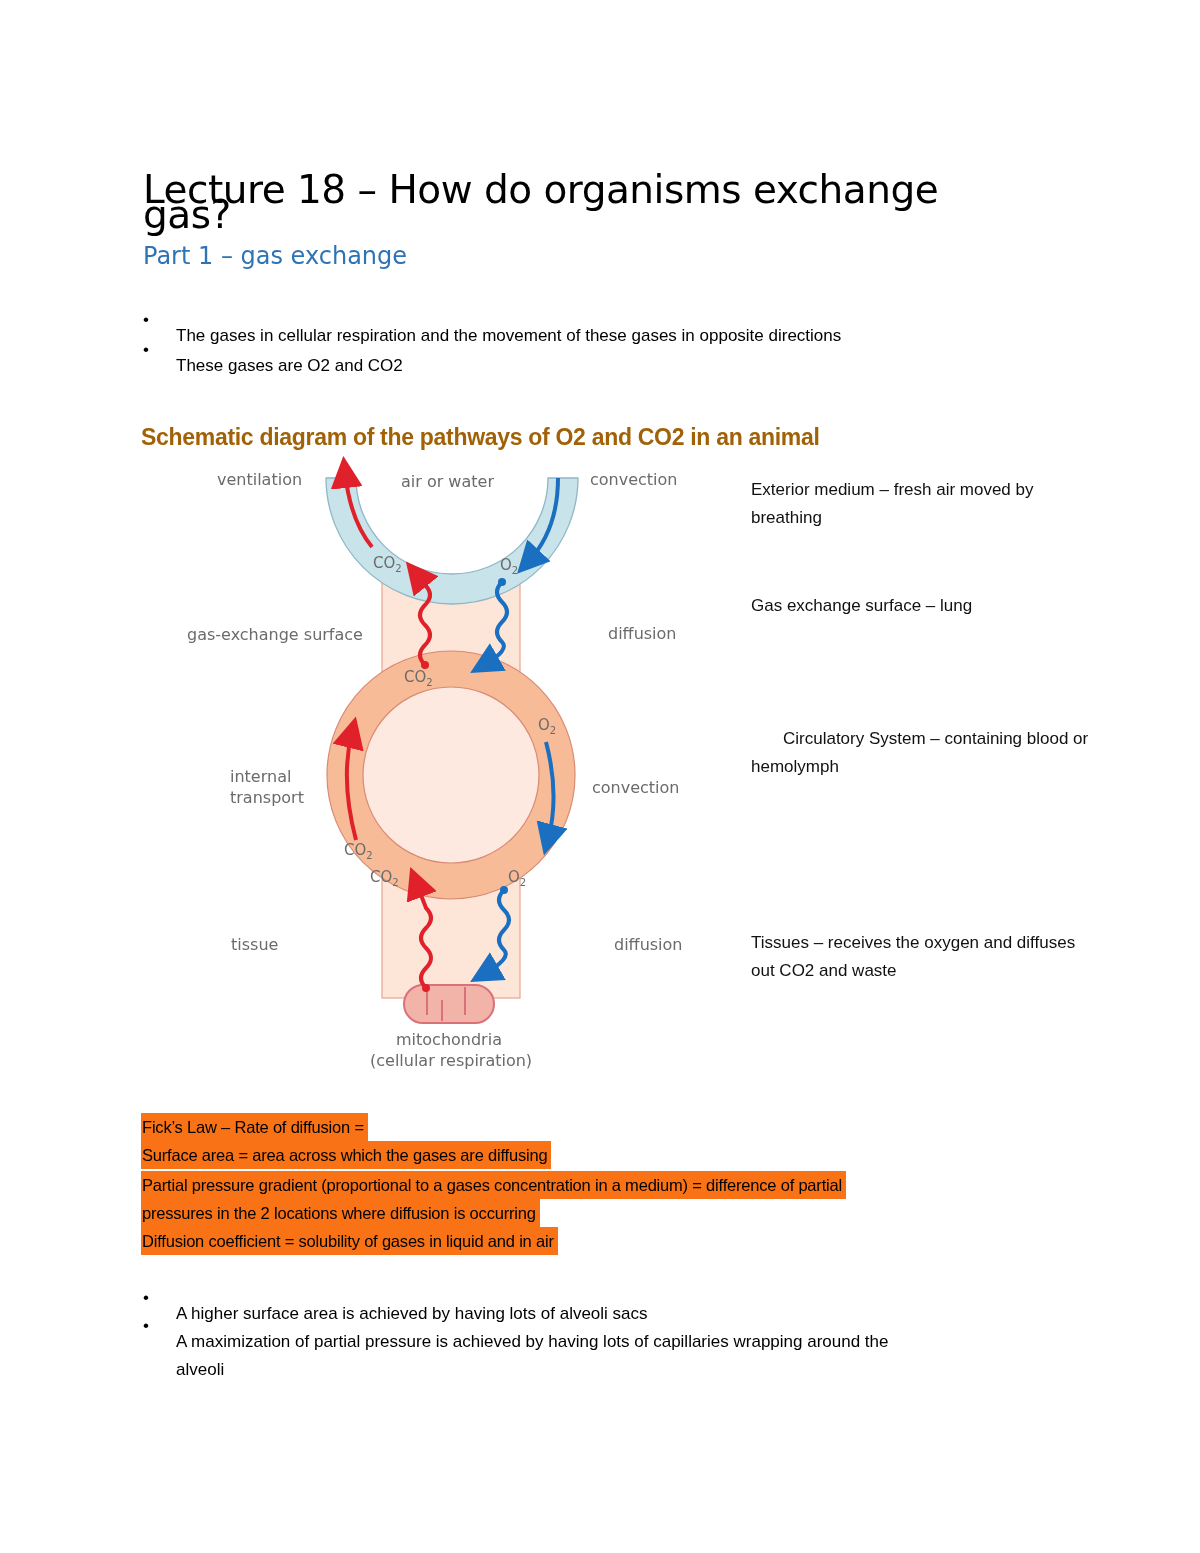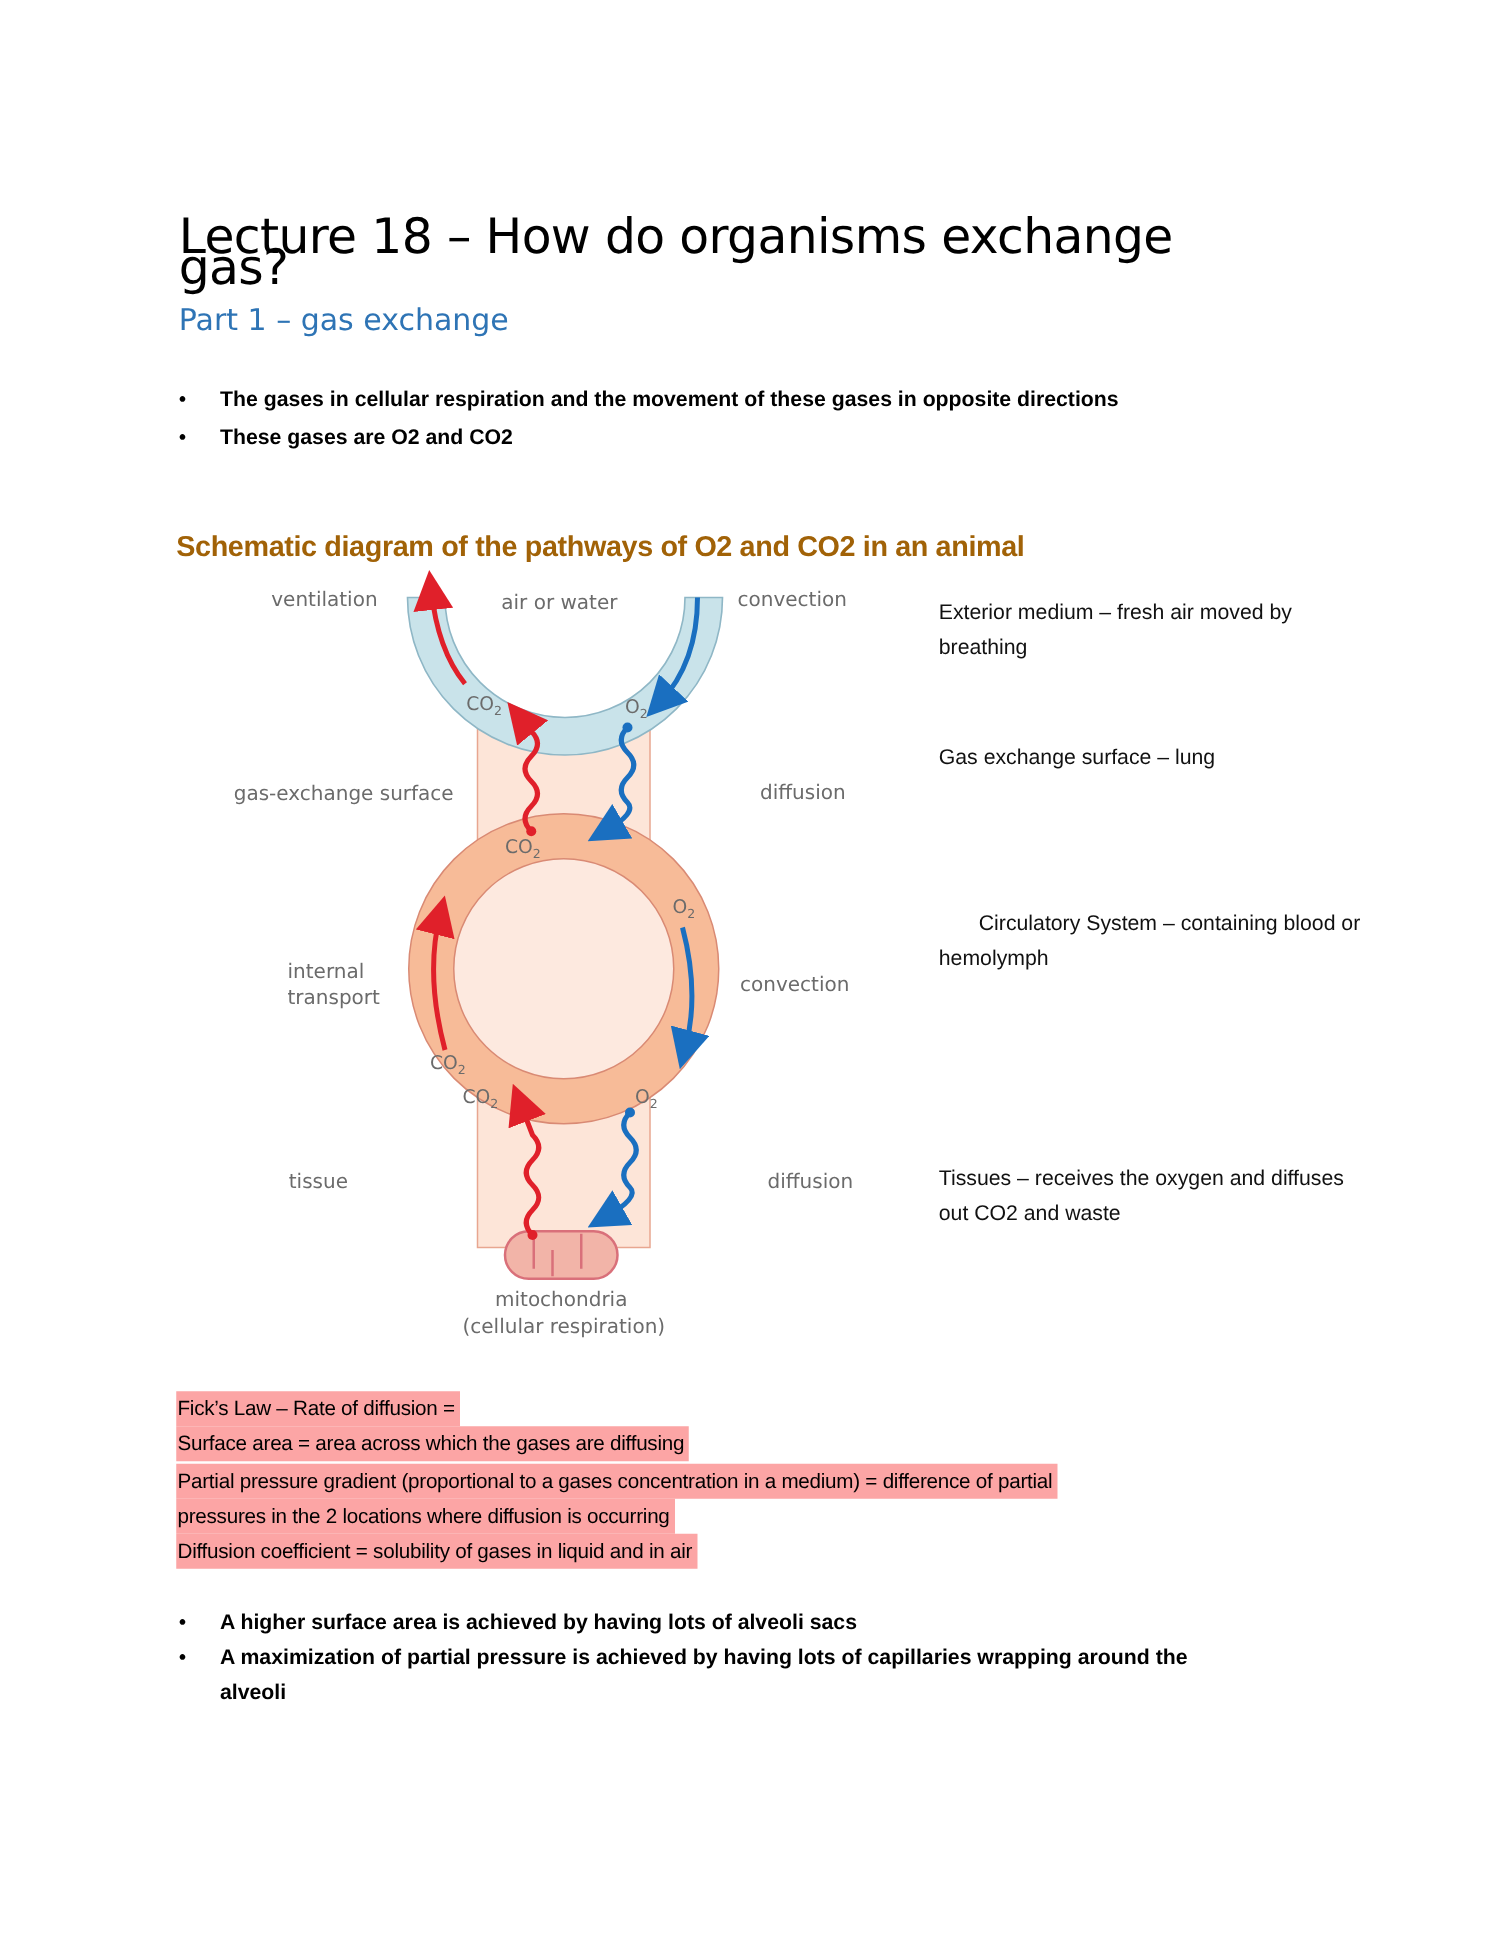--- a/index.html
+++ b/index.html
@@ -3,24 +3,24 @@
 <meta charset="utf-8">
 <style>
   html, body { margin:0; padding:0; background:#ffffff; }
   body { width:1200px; height:1553px; position:relative; overflow:hidden;
          font-family:"Liberation Sans", "DejaVu Sans", sans-serif; color:#000; }
   .abs { position:absolute; white-space:nowrap; }
   .title { left:143px; font-size:39px; line-height:52px; color:#000; font-family:"DejaVu Sans", sans-serif; letter-spacing:-0.5px; }
   .part { left:143px; top:240px; font-size:24px; line-height:32px; color:#2e74b5; font-family:"DejaVu Sans", sans-serif; }
   .bullet-row { left:143px; font-size:17px; line-height:28px; }
   .bullet-row .dot { position:absolute; left:0; top:0; width:10px; font-size:17px; }
-  .bullet-row .txt { position:absolute; left:33px; top:0;font-weight:bold; }
+  .bullet-row .txt { position:absolute; left:33px; top:16px; }
   .red-heading { left:141px; top:422px; font-size:23px; line-height:30px; color:#a16207; font-weight:bold; letter-spacing:-0.3px; }
   .note { left:751px; font-size:17px; line-height:28px; color:#111; }
-  .hl { left:141px; font-size:16.5px; line-height:28px; background:#fca5a5; padding:0 4px 0 1px; letter-spacing:-0.2px; }
+  .hl { left:141px; font-size:16.5px; line-height:28px; background:#f97316; padding:0 4px 0 1px; letter-spacing:-0.2px; }
   .diagram { position:absolute; left:180px; top:450px; width:520px; height:630px; }
   .diagram svg text { font-family:"DejaVu Sans", sans-serif; fill:#6b6b6b; }
 </style>
 </head>
 <body>
 
 <div class="abs title" style="top:137px;margin-top:27px;">Lecture 18 – How do organisms exchange</div>
 <div class="abs title" style="top:189px;">gas?</div>
 
 <div class="abs part">Part 1 – gas exchange</div>

